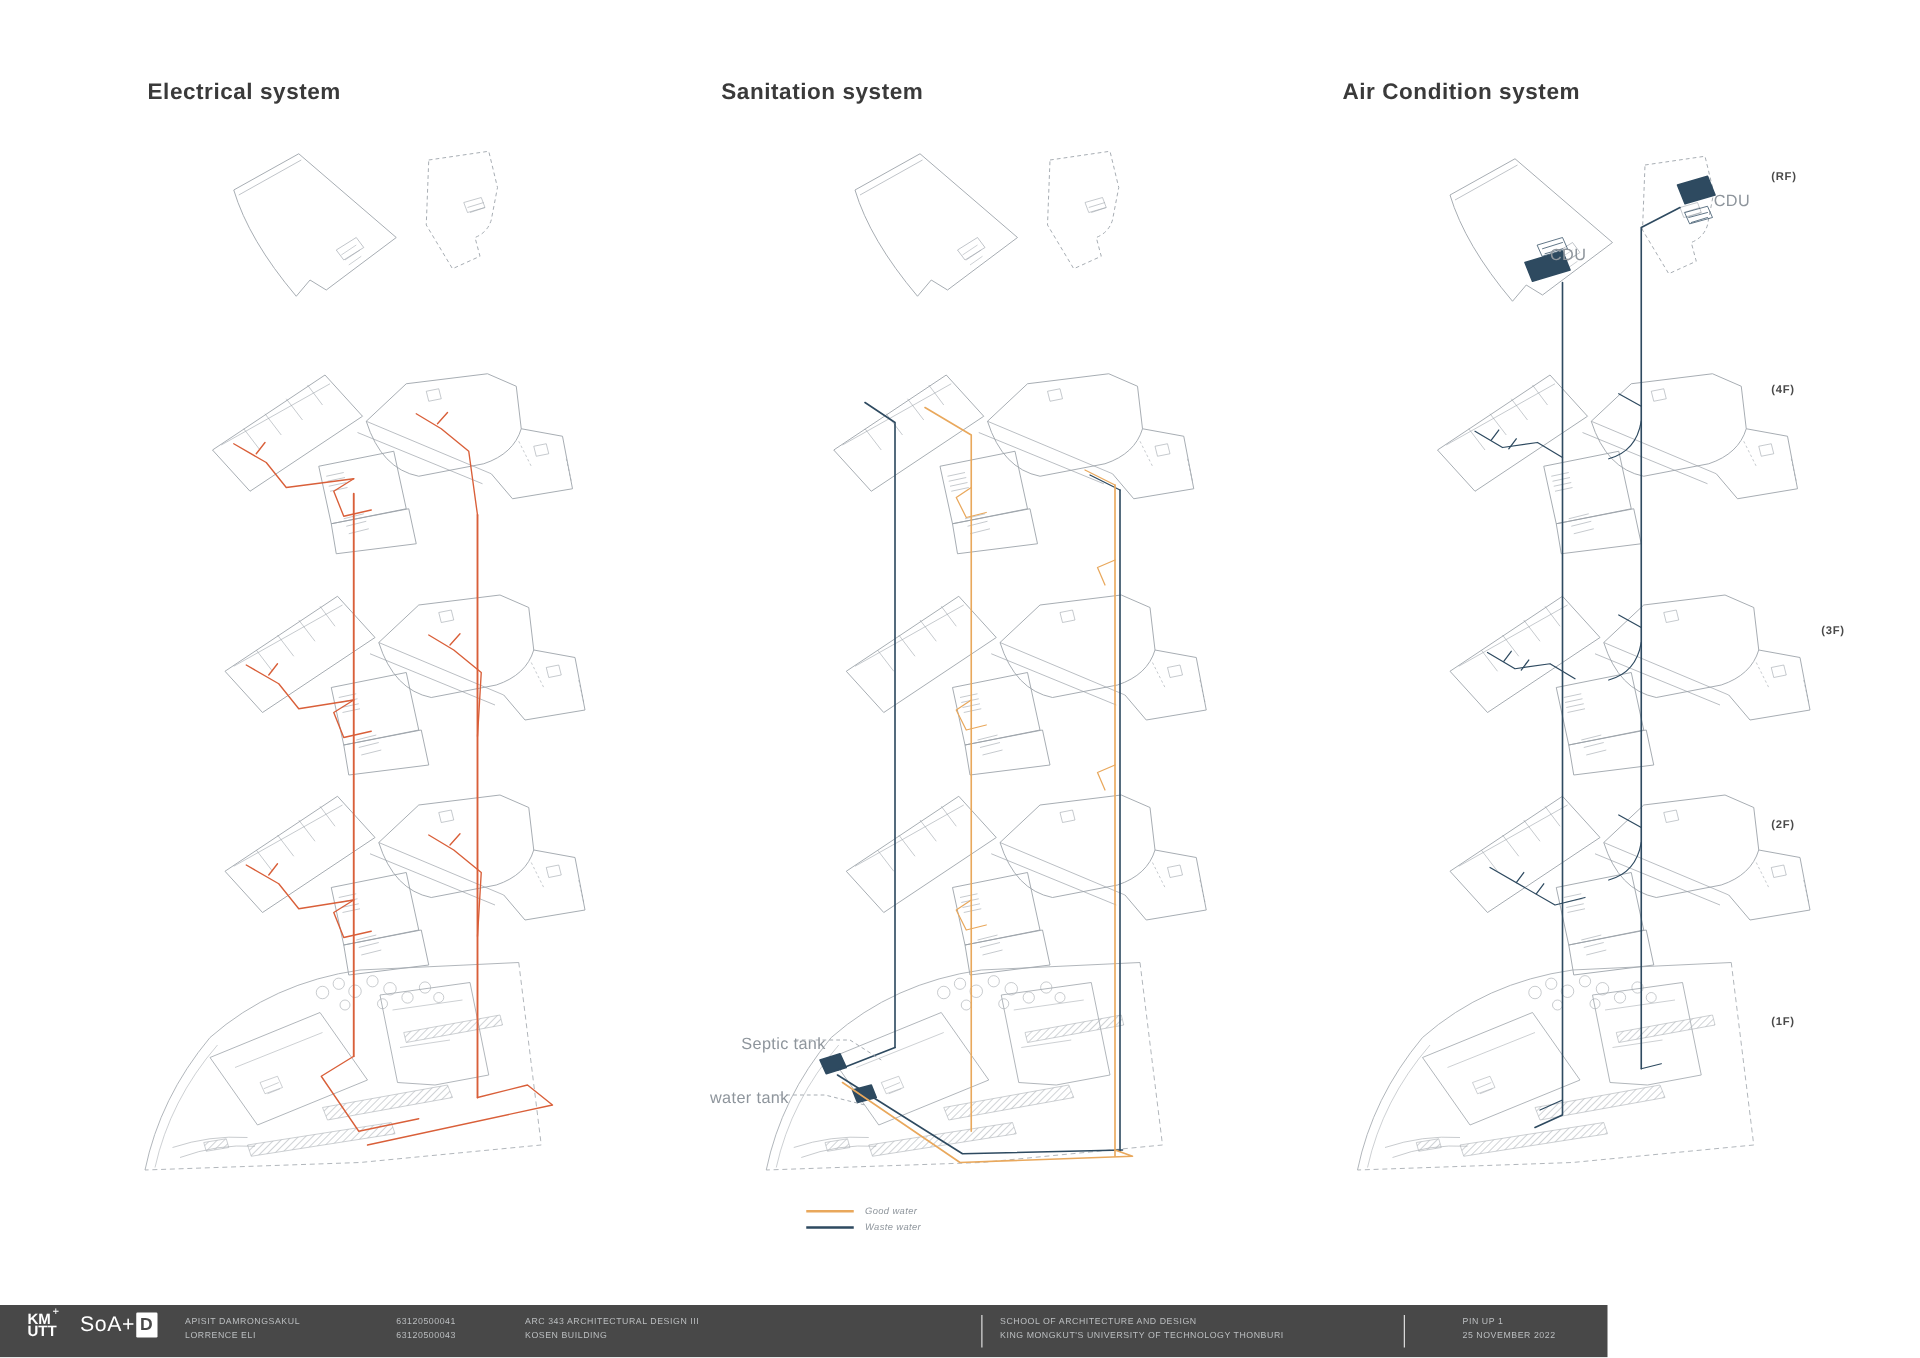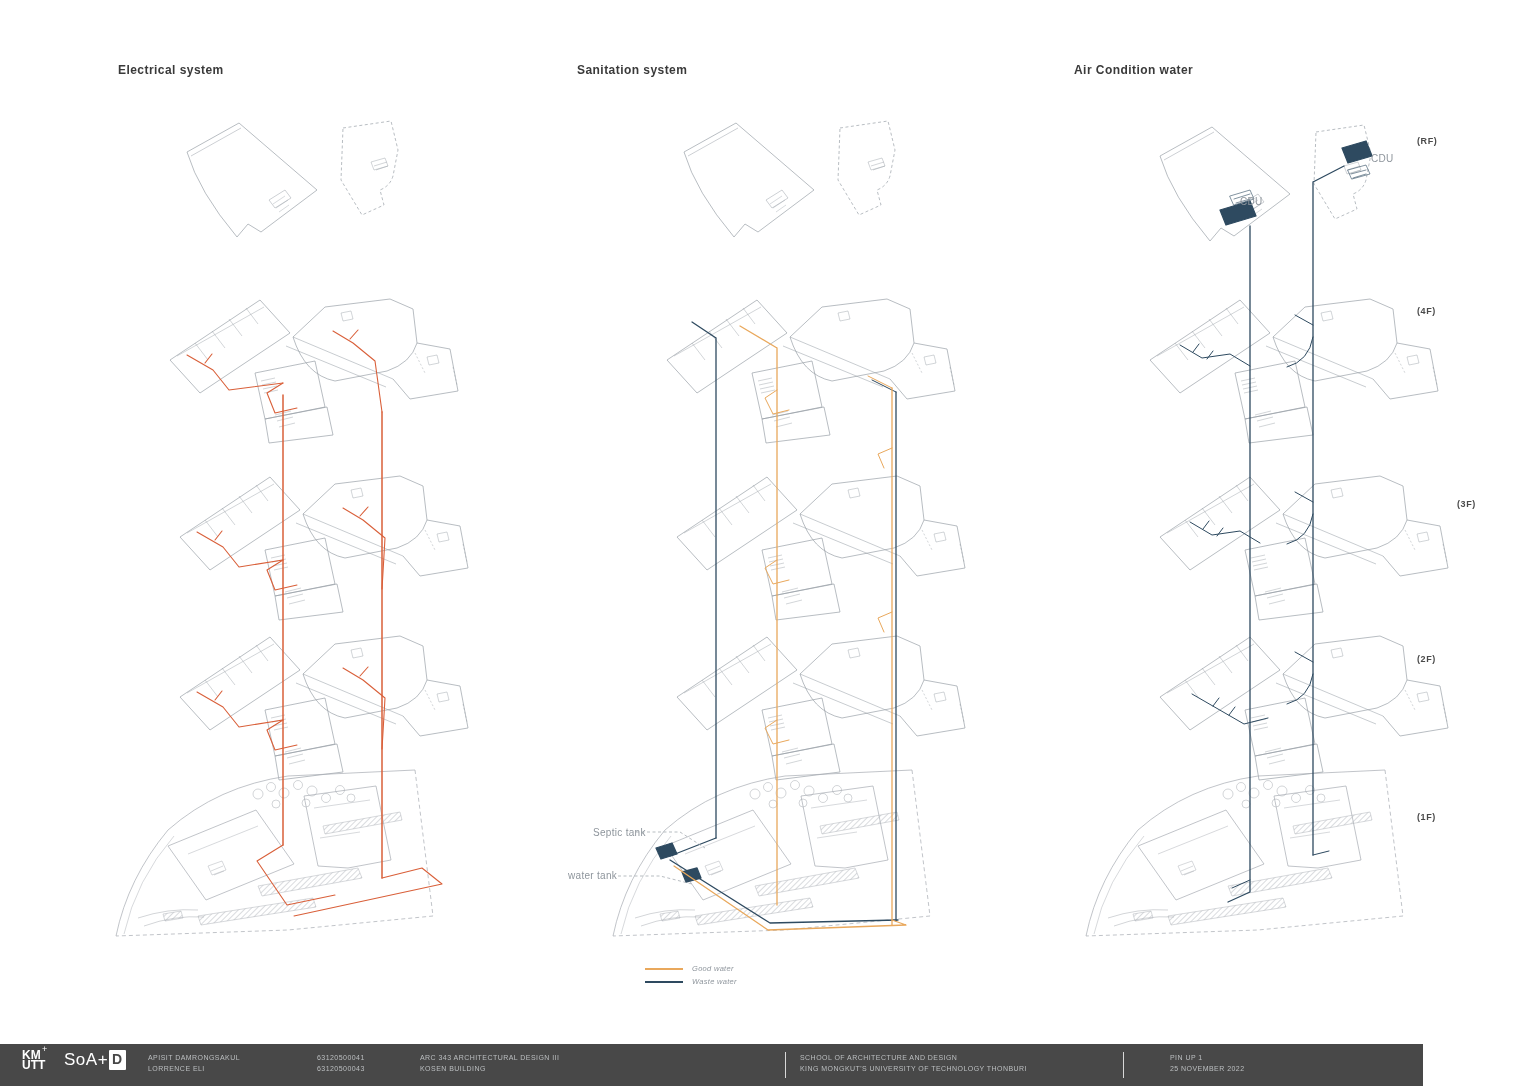--- a/index.html
+++ b/index.html
@@ -1,32 +1,32 @@
 <!DOCTYPE html>
 <html><head>
 <meta charset="utf-8">
 <style>
   html,body{margin:0;padding:0;background:#fff;}
   #board{position:relative;width:1536px;height:1086px;background:#ffffff;overflow:hidden;
          font-family:"Liberation Sans",sans-serif;}
-  .sec-title{position:absolute;top:63px;font-size:12px;font-weight:700;color:#3a3a3a;
+  .sec-title{position:absolute;top:63px;font-size:18px;font-weight:700;color:#3a3a3a;
              letter-spacing:.45px;text-align:center;}
   #title-electrical{left:118px;} #title-sanitation{left:577px;} #title-air{left:1074px;}
   .floor-label{position:absolute;left:1417px;font-size:9px;font-weight:700;color:#4a4a4a;
                letter-spacing:.6px;}
   .fl-rf{top:136px;text-align:center;} .fl-4f{top:306px;} .fl-3f{top:499px;padding-left:40px;} .fl-2f{top:654px;} .fl-1f{top:812px;}
   #drawing{position:absolute;left:0;top:0;}
   .legend{position:absolute;left:645px;top:962px;}
   .legend-row{display:flex;align-items:center;height:13px;font-style:italic;}
   .legend-swatch{width:38px;height:2px;margin-right:9px;}
   .legend-label{font-size:7.5px;color:#8e959c;letter-spacing:.3px;}
-  .annot{position:absolute;font-size:10px;color:#8e959c;letter-spacing:.3px;}
+  .annot{position:absolute;font-size:13px;color:#8e959c;letter-spacing:.3px;}
   #annot-septic{left:593px;top:827px;text-align:right;} #annot-water{left:568px;top:870px;}
   #cdu-left{left:1240px;top:196px;} #cdu-right{left:1371px;top:153px;}
-  #footer{position:absolute;left:0;top:1044px;width:1423px;height:42px;}
+  #footer{position:absolute;left:0;top:1044px;width:1286px;height:42px;}
   .f-col{position:absolute;top:8px;}
   .f-line{font-size:7px;color:#bcbfc1;letter-spacing:.45px;line-height:11px;white-space:nowrap;}
   #f-authors{left:148px;} #f-ids{left:317px;} #f-course{left:420px;}
   #f-school{left:800px;} #f-milestone{left:1170px;}
   .f-divider{position:absolute;top:8px;width:1px;height:26px;background:#d8d8d8;}
   #f-div1{left:785px;} #f-div2{left:1123px;}
   #f-logo{position:absolute;left:22px;top:6px;display:flex;align-items:center;}
   #kmutt-mark{position:relative;margin-right:14px;width:28px;}
   #kmutt-mark .km{font-size:12px;font-weight:700;color:#fff;line-height:10px;letter-spacing:0;}
   #kmutt-mark .cross{position:absolute;left:20px;top:-6px;font-size:9px;color:#fff;font-weight:400;}
@@ -34,21 +34,21 @@
   #soad-d{display:inline-block;background:#fff;color:#484848;font-weight:700;font-size:14px;
           padding:0 3px;margin-left:1px;line-height:18px;border-radius:1px;}
 </style>
 </head>
 <body>
 
 <div id="board">
 
   <div class="sec-title" id="title-electrical">Electrical system</div>
   <div class="sec-title" id="title-sanitation">Sanitation system</div>
-  <div class="sec-title" id="title-air">Air Condition water</div>
+  <div class="sec-title" id="title-air">Air Condition system</div>
 
   <div class="floor-label fl-rf">(RF)</div>
   <div class="floor-label fl-4f">(4F)</div>
   <div class="floor-label fl-3f">(3F)</div>
   <div class="floor-label fl-2f">(2F)</div>
   <div class="floor-label fl-1f">(1F)</div>
 
   <svg id="drawing" width="1536" height="1000" viewBox="0 0 1536 1000">
     <defs>
       <pattern id="hatch" width="4" height="4" patternUnits="userSpaceOnUse" patternTransform="rotate(45)">

